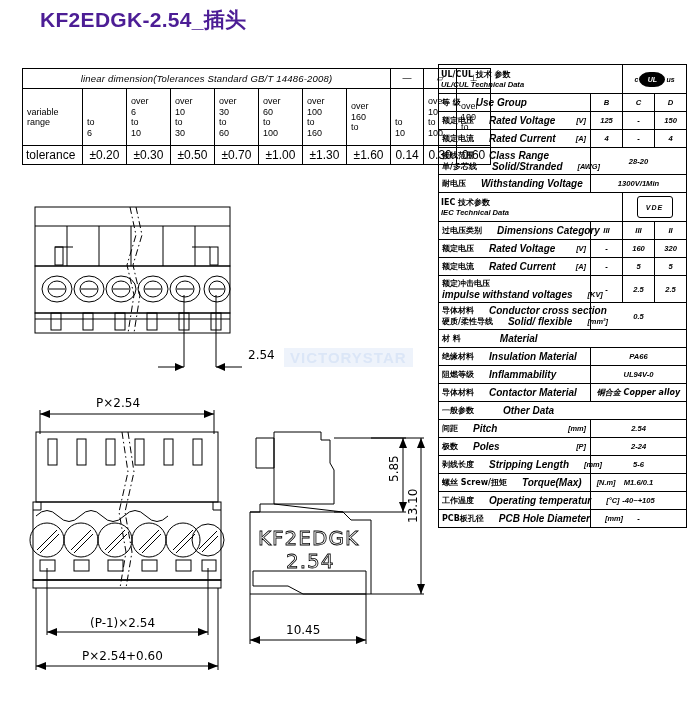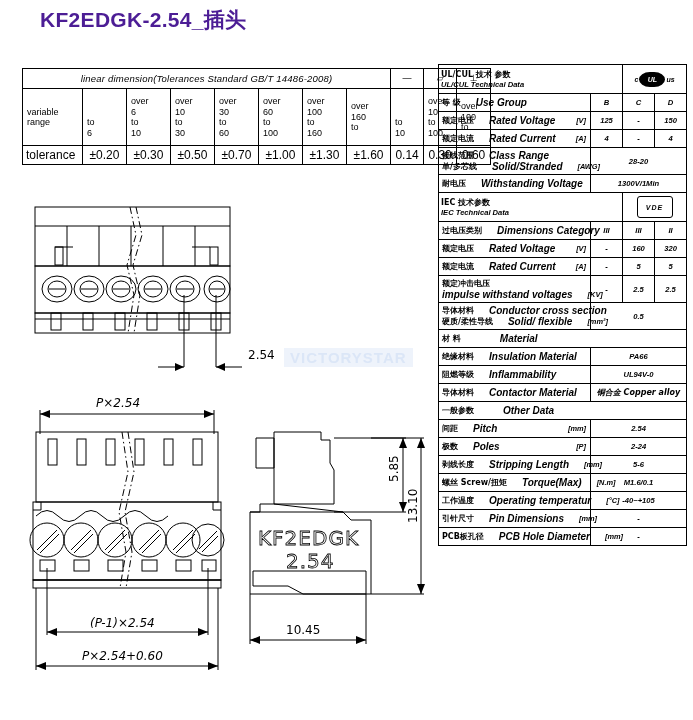--- a/index.html
+++ b/index.html
@@ -97,21 +97,21 @@
   #watermark{
     position:absolute;left:284px;top:348px;
     font-size:15px;font-weight:bold;color:#dbe6f7;
     letter-spacing:1px;background:#eef3fb;padding:1px 6px;
     white-space:nowrap;
   }
 
   
   .draw{position:absolute;}
   #drawing-front{left:18px;top:195px;}
-  #drawing-top{left:18px;top:392px;font-style:italic;}
+  #drawing-top{left:18px;top:392px;}
   #drawing-side{left:248px;top:408px;}
   .dimtext{
     font-family:"DejaVu Sans",sans-serif;
     font-size:12px;fill:#000;
   }
   .embtext{
     font-family:"DejaVu Sans",sans-serif;
     font-size:20px;fill:none;stroke:#000;stroke-width:.8;
     letter-spacing:1px;
   }
@@ -488,30 +488,20 @@
             <span class="cnpart">工作温度</span>
             <span class="enpart">Operating temperatur</span>
             <span class="unitpart">[°C]</span>
           </div>
         </td>
         <td class="val" colspan="3">-40~+105</td>
       </tr>
       <tr>
         <td class="lbl">
           <div class="lblrow">
-            <span class="cnpart">引针尺寸</span>
-            <span class="enpart">Pin Dimensions</span>
-            <span class="unitpart">[mm]</span>
-          </div>
-        </td>
-        <td class="val" colspan="3">-</td>
-      </tr>
-      <tr>
-        <td class="lbl">
-          <div class="lblrow">
             <span class="cnpart">PCB板孔径</span>
             <span class="enpart">PCB Hole Diameter</span>
             <span class="unitpart">[mm]</span>
           </div>
         </td>
         <td class="val" colspan="3">-</td>
       </tr>
     </tbody>
       </table>
   </div>

